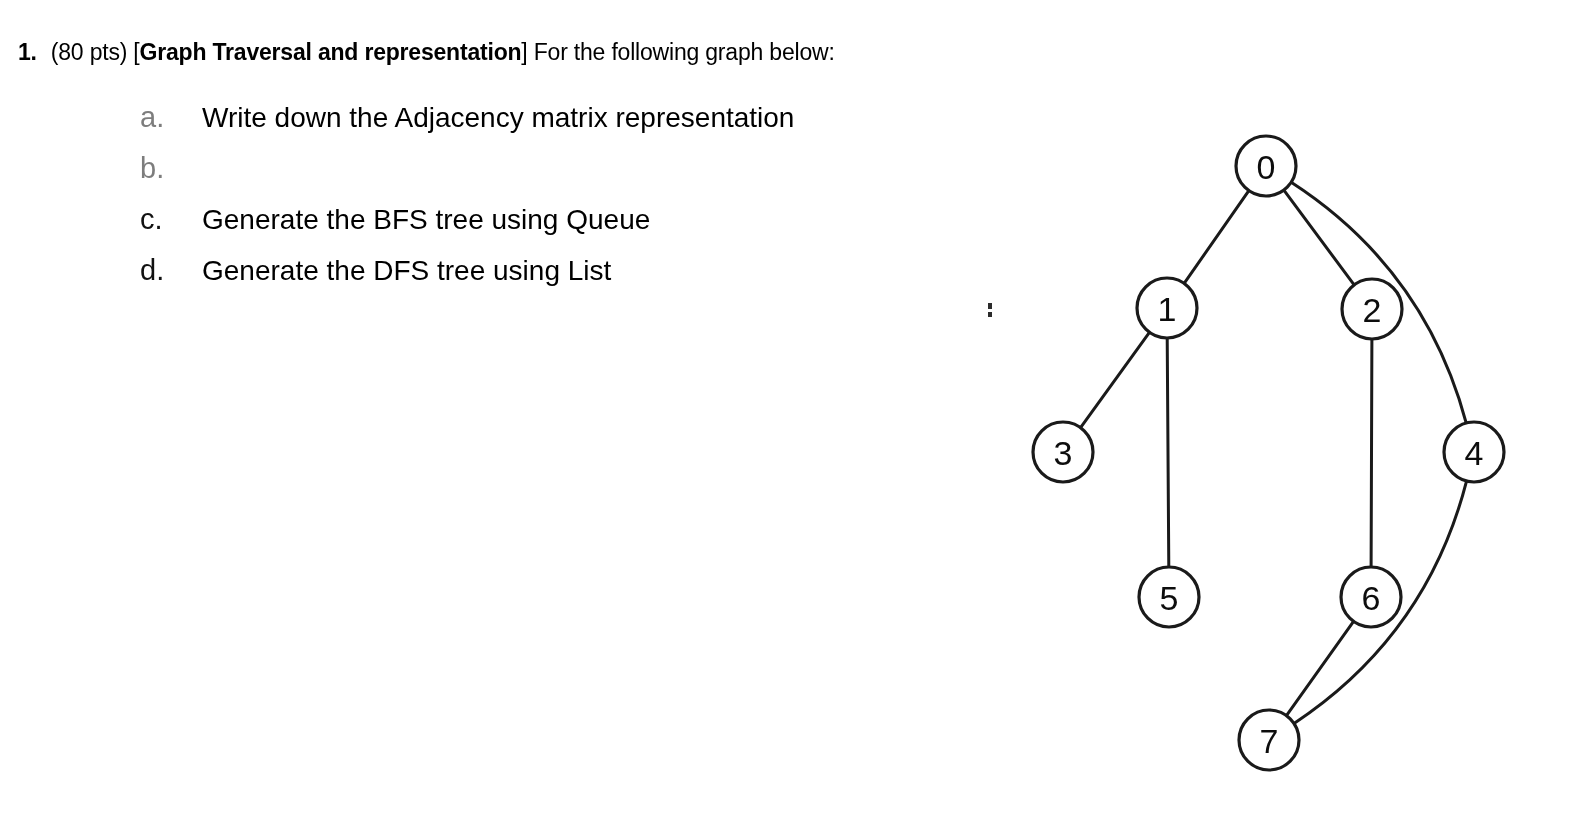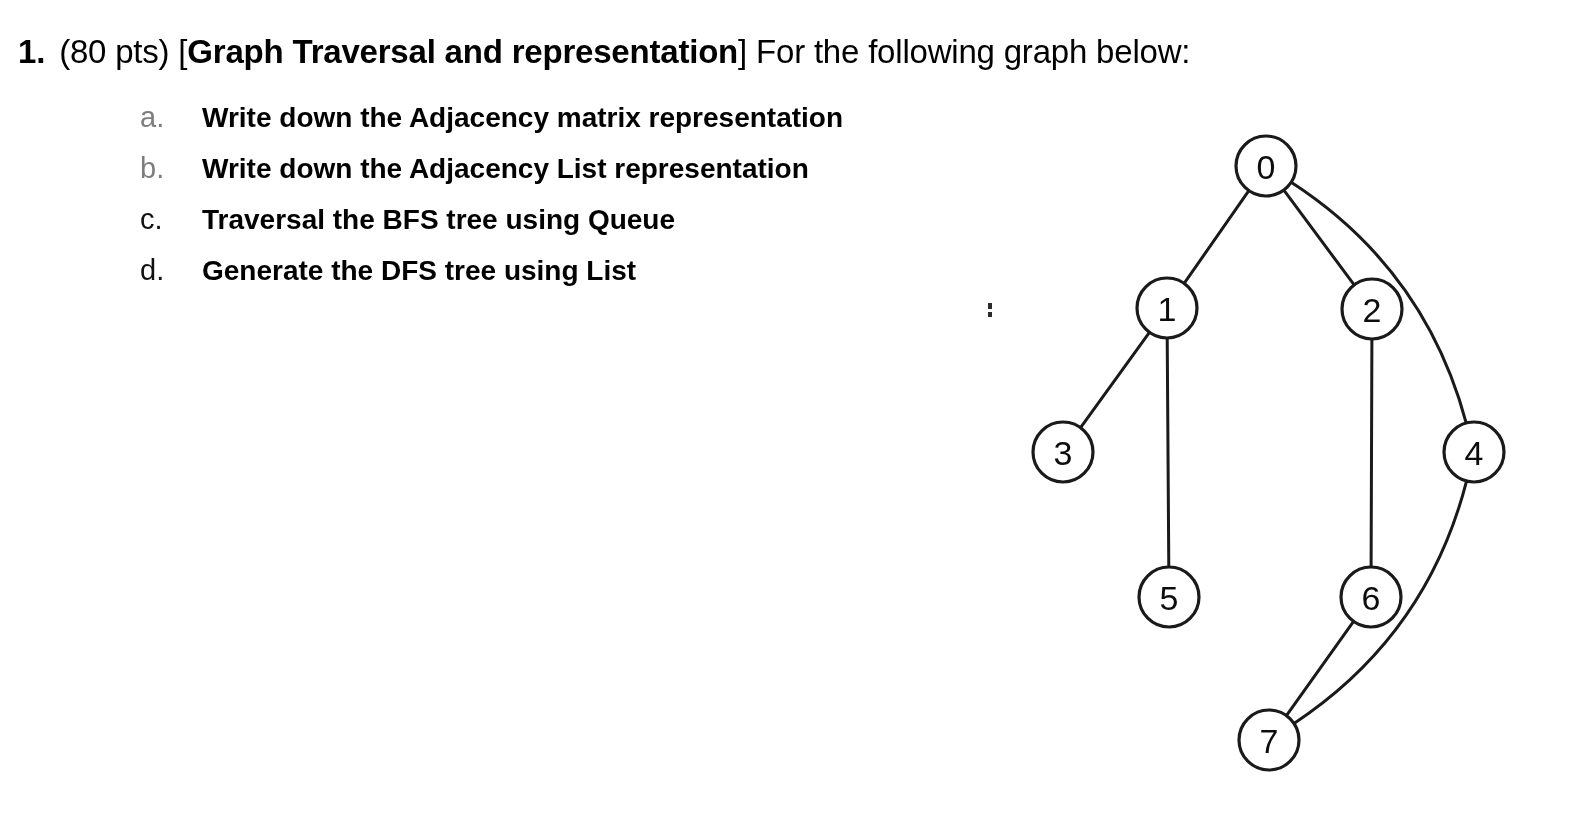--- a/index.html
+++ b/index.html
@@ -19,21 +19,21 @@
     background: #ffffff;
     overflow: hidden;
   }
 
   
   #question-heading {
     position: absolute;
     left: 18px;
     top: 32px;
     width: 1480px;
-    font-size: 33px;
+    font-size: 23px;
     line-height: 40px;
     white-space: nowrap;
     letter-spacing: -0.2px;
   }
   #question-heading .qnum {
     font-weight: bold;
     margin-right: 14px;
   }
   #question-heading .bracket-bold {
     font-weight: bold;
@@ -59,21 +59,20 @@
   }
   .sub-item .marker {
     width: 62px;
     flex: 0 0 62px;
     font-size: 29px;
   }
   .sub-item.gray .marker { color: #7d7d7d; }
   .sub-item.black .marker { color: #111111; }
   .sub-item .itext {
     color: #000000;
-    font-weight: bold;
   }
 
   
   #graph-figure {
     position: absolute;
     left: 960px;
     top: 110px;
     width: 600px;
     height: 700px;
   }
@@ -116,26 +115,25 @@
 
   <div id="sub-items">
 
     <div class="sub-item gray">
       <span class="marker" style="color: rgb(125, 125, 125);">a.</span>
       <span class="itext">Write down the Adjacency matrix representation</span>
     </div>
 
     <div class="sub-item gray">
       <span class="marker" style="color: rgb(125, 125, 125);">b.</span>
-      <span class="itext">Write down the Adjacency List representation</span>
     </div>
 
     <div class="sub-item black">
       <span class="marker" style="color: rgb(17, 17, 17);">c.</span>
-      <span class="itext">Traversal the BFS tree  using Queue</span>
+      <span class="itext">Generate the BFS tree  using Queue</span>
     </div>
 
     <div class="sub-item black">
       <span class="marker" style="color: rgb(17, 17, 17);">d.</span>
       <span class="itext">Generate the DFS tree using  List</span>
     </div>
 
   </div>
 
   <div id="graph-figure">

